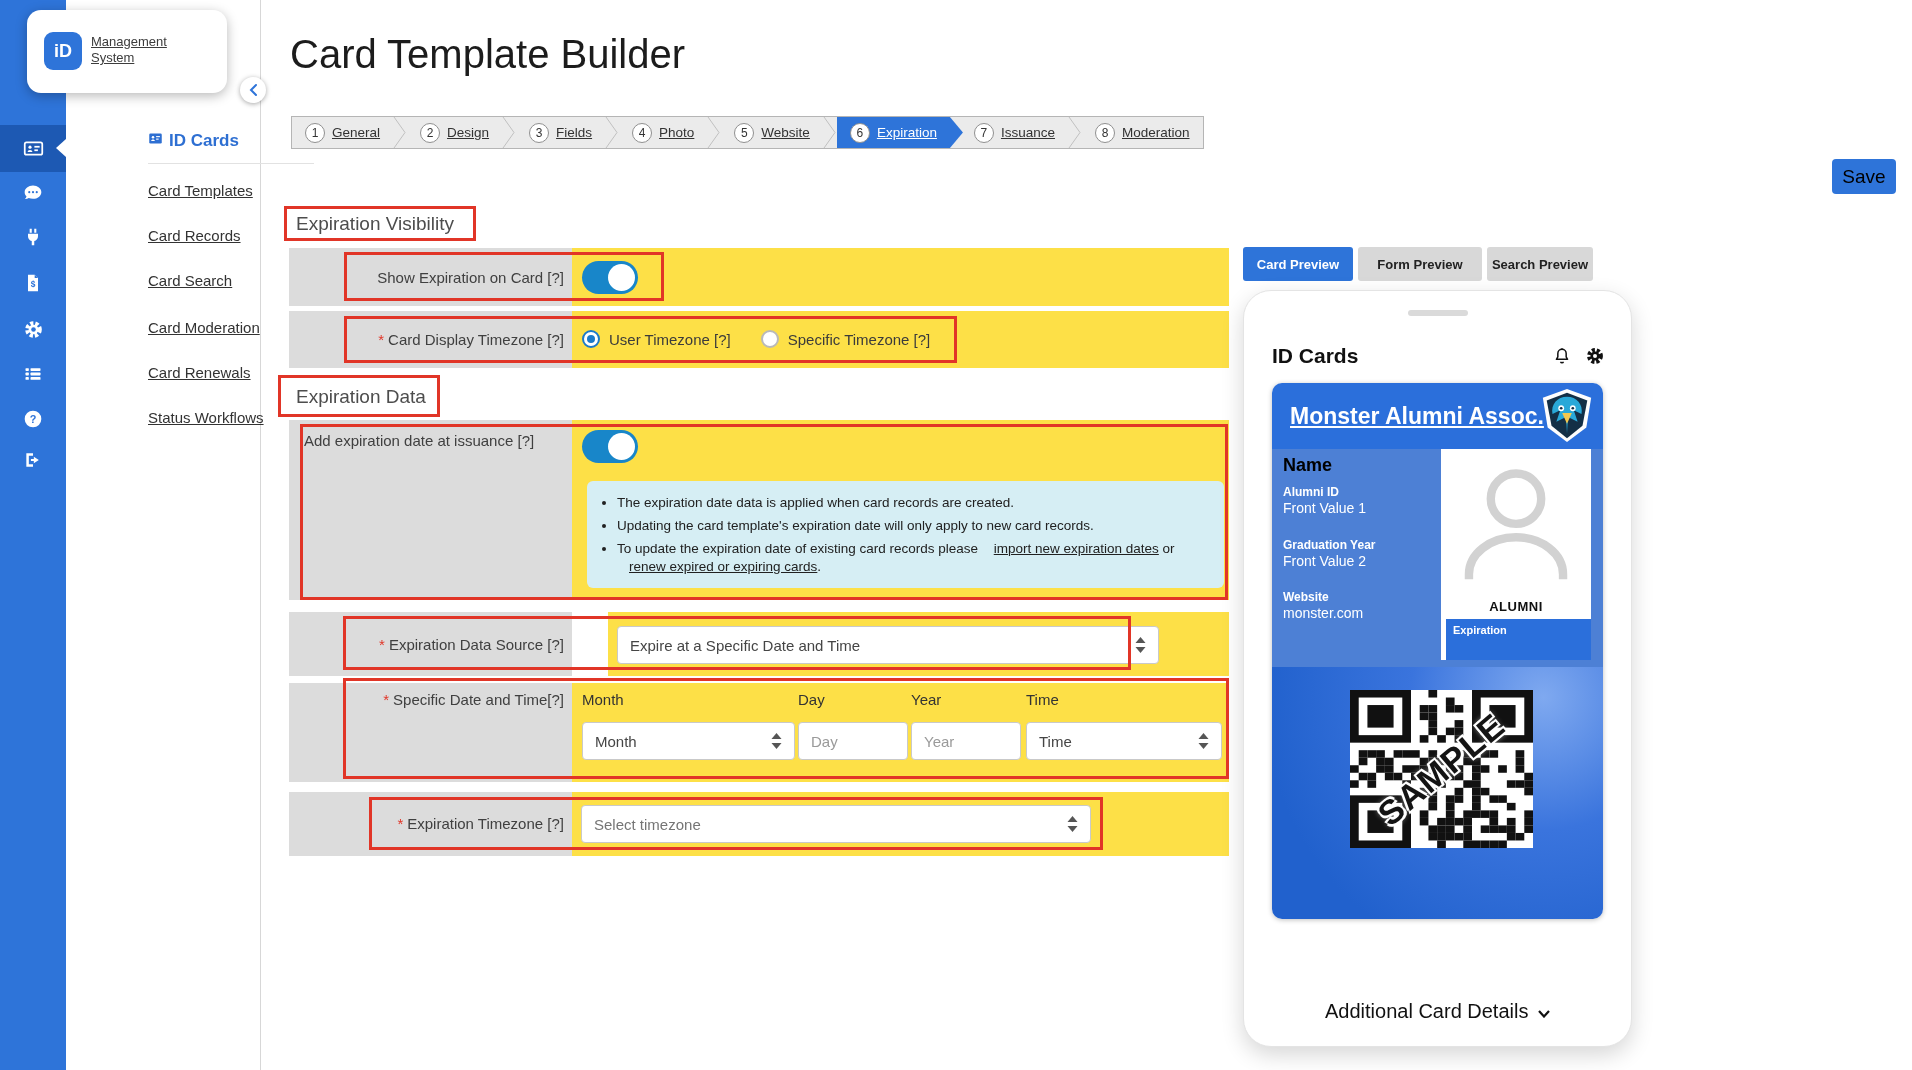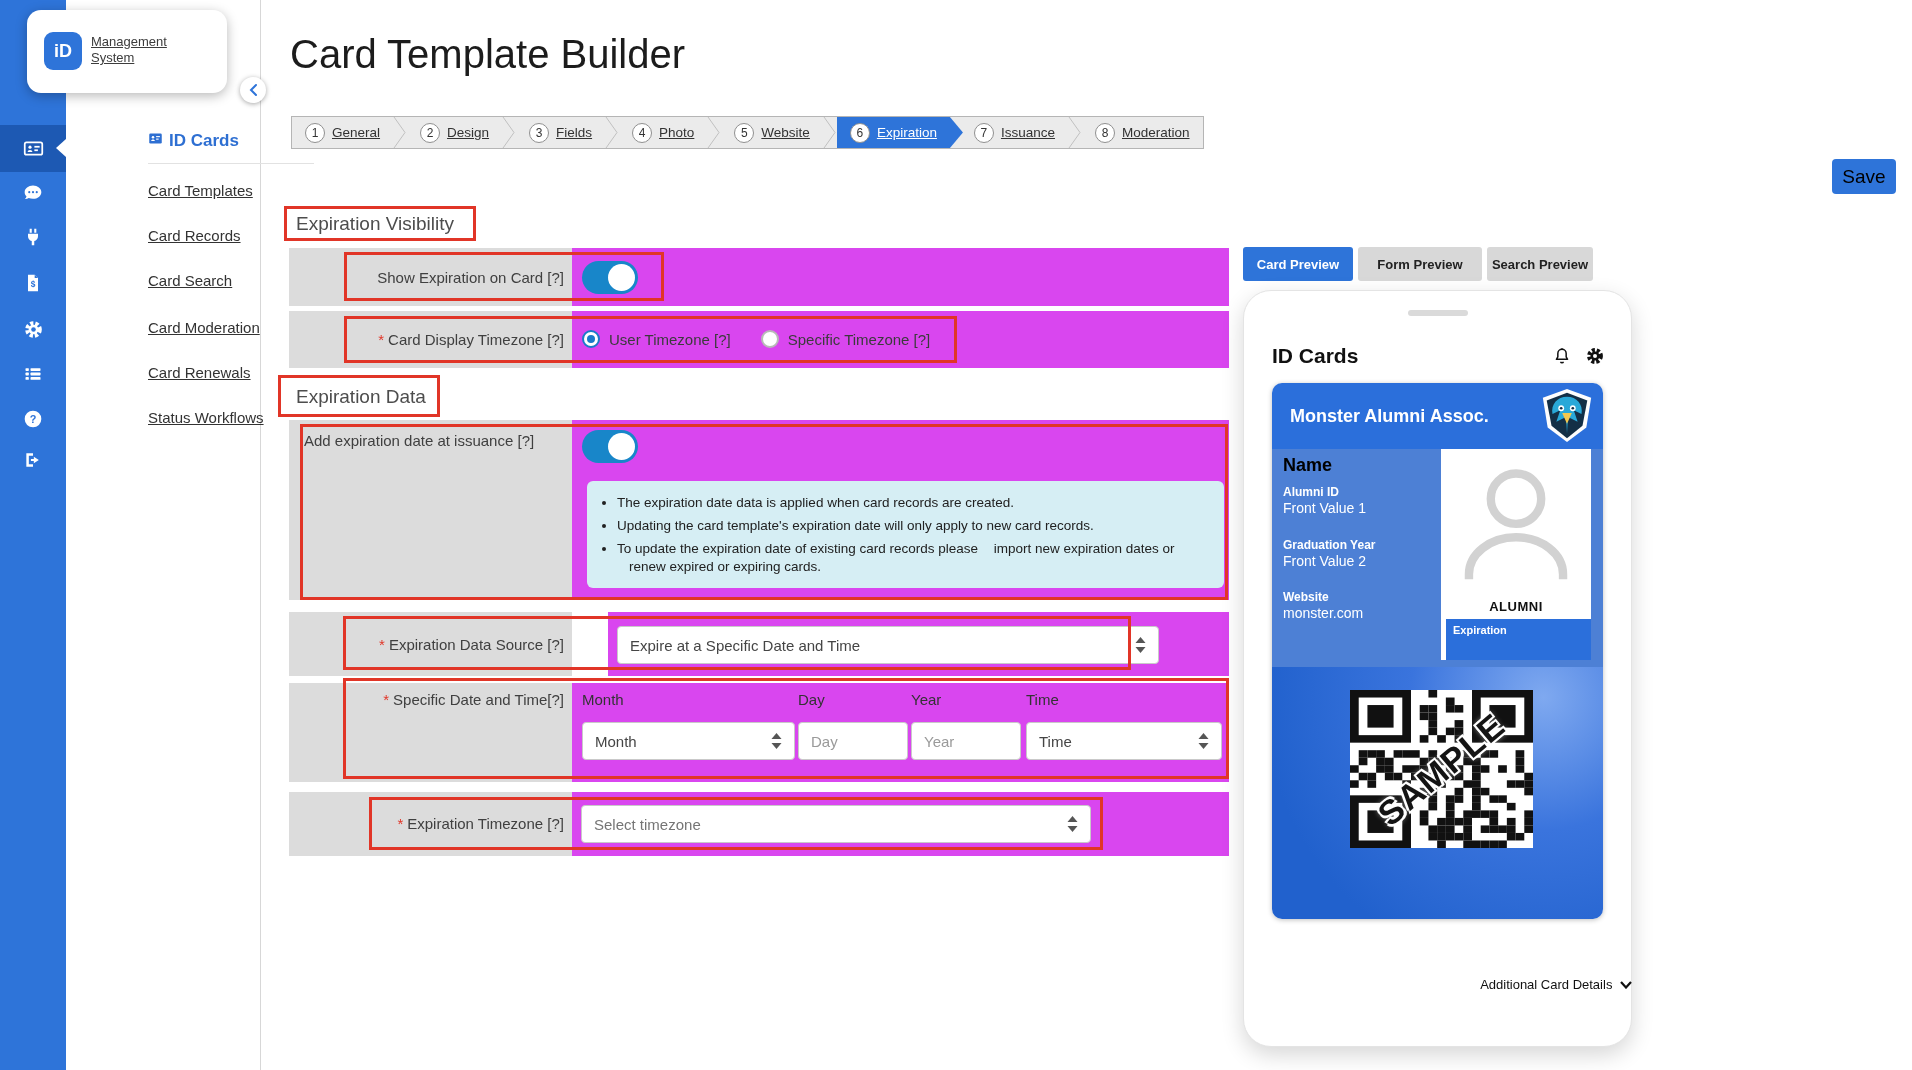--- a/index.html
+++ b/index.html
@@ -39,40 +39,40 @@
     color:#333; display:flex; align-items:center; justify-content:center; flex:none; }
   .wstep .lbl { font-size:13.5px; color:#333; text-decoration:underline; white-space:nowrap; }
   .wstep.active { background:#2e74d9; padding-right:26px; margin-right:-2px;
     clip-path:polygon(0 0, calc(100% - 13px) 0, 100% 50%, calc(100% - 13px) 100%, 0 100%); }
   .wstep.active .lbl { color:#fff; }
   .wsep { display:flex; align-items:center; }
 
   
   .frow { position:absolute; left:289px; width:940px; display:flex; }
   .frow .lcol { width:283px; background:#dcdcdc; flex:none; position:relative; }
-  .frow .rcol { flex:1; background:#d946ef; position:relative; }
+  .frow .rcol { flex:1; background:#fde047; position:relative; }
   .rowlabel { position:absolute; right:8px; font-size:15px; color:#404040; white-space:nowrap; }
   .req { color:#e13527; margin-right:4px; }
   .sec-head { position:absolute; font-size:19px; color:#4d4d4d; }
   .hl { position:absolute; border:3px solid #e13527; pointer-events:none; z-index:3; }
 
   .toggle { position:absolute; width:56px; height:33px; border-radius:17px; background:#1886c9; cursor:pointer; }
   .toggle .knob { position:absolute; top:3px; left:26px; width:27px; height:27px; border-radius:50%; background:#fff; }
 
   .radio-group { position:absolute; display:flex; align-items:center; gap:30px; }
   .radio { display:flex; align-items:center; gap:9px; cursor:pointer; }
   .radio .circ { width:18px; height:18px; border-radius:50%; background:#fff; border:2px solid #b9b9b9; position:relative; flex:none; }
   .radio.checked .circ { border-color:#1b7ac9; }
   .radio.checked .circ::after { content:""; position:absolute; left:3px; top:3px; width:8px; height:8px; border-radius:50%; background:#1b7ac9; }
   .radio .rlabel { font-size:15px; color:#3b3b3b; white-space:nowrap; }
 
   .infobox { position:absolute; background:#d6eef4; border-radius:6px; padding:13px 18px 10px 14px; }
   .infobox ul { list-style:disc; padding-left:16px; }
   .infobox li { font-size:13.5px; color:#212121; margin-bottom:5px; line-height:18px; }
-  .infobox a { color:#212121; cursor:pointer;padding-left:12px; }
+  .infobox a { color:#212121; text-decoration:underline; cursor:pointer;padding-left:12px; }
 
   .selbox { position:absolute; background:#fff; border:1px solid #c9c9c9; border-radius:4px; display:flex; align-items:center;
     padding:0 12px; font-size:15px; color:#454545; cursor:pointer; }
   .selbox .sval { flex:1; white-space:nowrap; overflow:hidden; }
   .selbox.placeholder .sval { color:#757575; }
   .tinput { position:absolute; background:#fff; border:1px solid #c9c9c9; border-radius:4px; padding:0 12px; font-size:15px;
     font-family:inherit; color:#333; }
   .tinput::placeholder { color:#9a9a9a; }
   .colhead { position:absolute; font-size:15px; color:#333; }
 
@@ -82,39 +82,39 @@
   .ptab.active { background:#2e74d9; color:#fff; }
   .phone { position:absolute; left:1243px; top:290px; width:389px; height:757px; background:#fff; border:1px solid #e4e4e4;
     border-radius:28px; box-shadow:0 8px 22px rgba(0,0,0,.16); }
   .phone-handle { position:absolute; left:1408px; top:310px; width:60px; height:6px; border-radius:3px; background:#dadada; }
   .phone-title { position:absolute; left:1272px; top:344px; font-size:21px; font-weight:bold; color:#111; }
   .phone-icons { position:absolute; left:1552px; top:346px; display:flex; gap:13px; align-items:center; }
 
   .idcard { position:absolute; left:1272px; top:383px; width:331px; height:536px; border-radius:10px; overflow:hidden;
     box-shadow:0 1px 5px rgba(0,0,0,.25); }
   .idc-header { position:absolute; left:0; top:0; width:331px; height:66px; background:#2b6fdb; display:flex; align-items:center; }
-  .idc-org { color:#fff; font-weight:bold; font-size:18px; margin-left:18px; }
+  .idc-org { color:#fff; font-weight:bold; font-size:23px; margin-left:18px;text-decoration:underline; }
   .idc-mascot { position:absolute; right:7px; top:4px; }
   .idc-upper { position:absolute; left:0; top:66px; width:331px; height:218px; background:#4d80d5; }
   .fld-name { position:absolute; left:11px; top:6px; color:#000000; font-weight:bold; font-size:18px; }
   .fld-label { position:absolute; left:11px; color:#fff; font-weight:bold; font-size:12px; white-space:nowrap; }
   .fld-value { position:absolute; left:11px; color:#fff; font-size:14px; white-space:nowrap; }
   .photo-col { position:absolute; left:169px; top:0; width:150px; height:170px; background:#fff; }
   .photo-caption { position:absolute; left:0; bottom:5px; width:150px; text-align:center; font-size:13px; font-weight:bold;
     color:#111; letter-spacing:.5px; }
   .exp-bar-wrap { position:absolute; left:169px; top:170px; width:150px; height:41px; background:#fff; }
   .exp-bar { position:absolute; left:5px; top:0; width:145px; height:41px; background:#2b6fdb; }
   .exp-bar span { position:absolute; left:7px; top:5px; color:#fff; font-size:11px; font-weight:bold; }
   .idc-lower { position:absolute; left:0; top:284px; width:331px; height:252px;
     background:radial-gradient(circle at 82% 12%, #7fa9f0 0%, #3a74dd 38%, #2161cd 80%); }
   .qr { position:absolute; left:78px; top:23px; width:183px; height:158px; background:#fff; }
   .qr-mark { position:absolute; left:78px; top:23px; width:183px; height:158px; display:flex; align-items:center; justify-content:center; }
   .qr-mark span { transform:rotate(-40deg); font-size:34px; font-weight:bold; letter-spacing:2px; color:#141414;
     text-shadow:-2px -2px 0 #fff, 2px -2px 0 #fff, -2px 2px 0 #fff, 2px 2px 0 #fff, 0 0 6px #fff; }
-  .acd { position:absolute; left:1243px; top:977px; width:389px; text-align:right; font-size:13px; color:#111; cursor:pointer; }
+  .acd { position:absolute; left:1243px; top:1000px; width:389px; text-align:center; font-size:20px; color:#111; cursor:pointer; }
 </style>
 </head>
 <body>
 
 <div class="screen">
 
   <div class="rail">
     <div class="rail-ico active" style="top:125px">
       <svg viewBox="0 0 24 24" width="21" height="21">
           <rect x="2" y="5" width="20" height="14" rx="2" fill="none" stroke="#fff" stroke-width="2"></rect>

